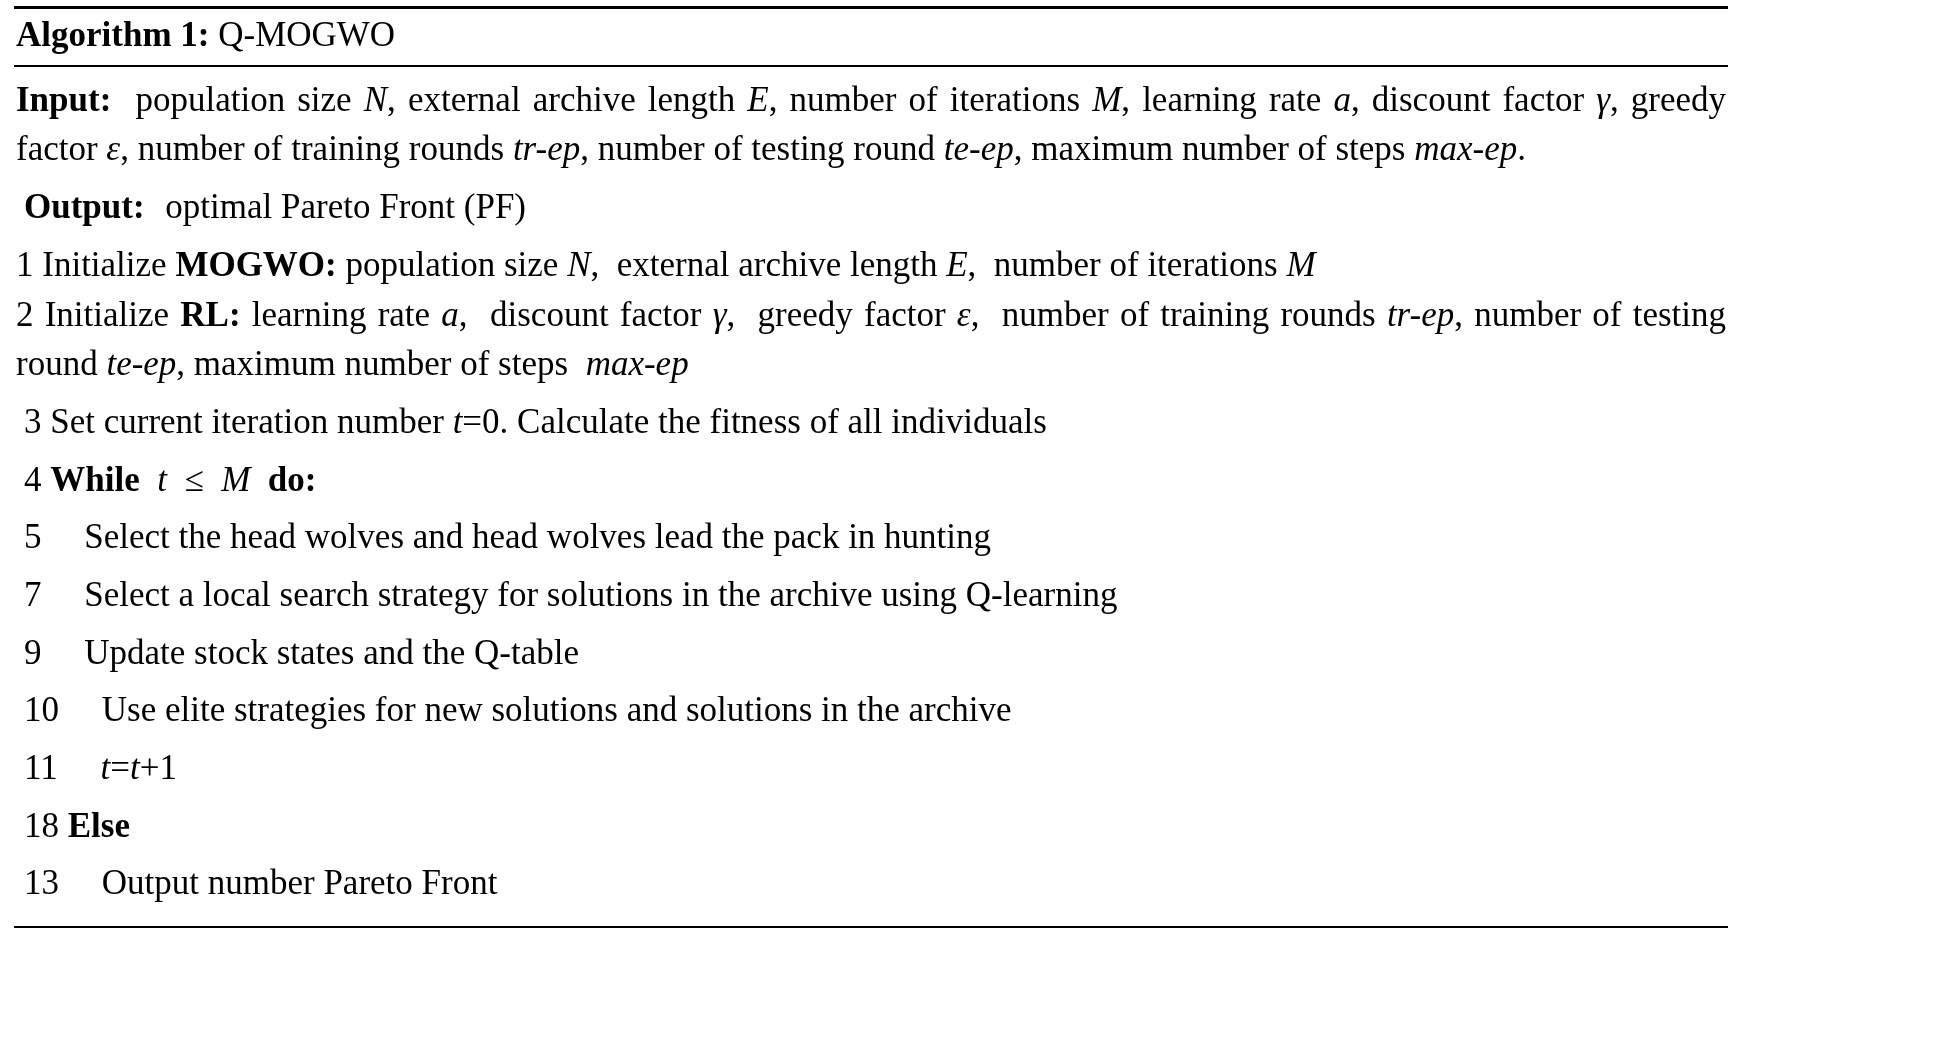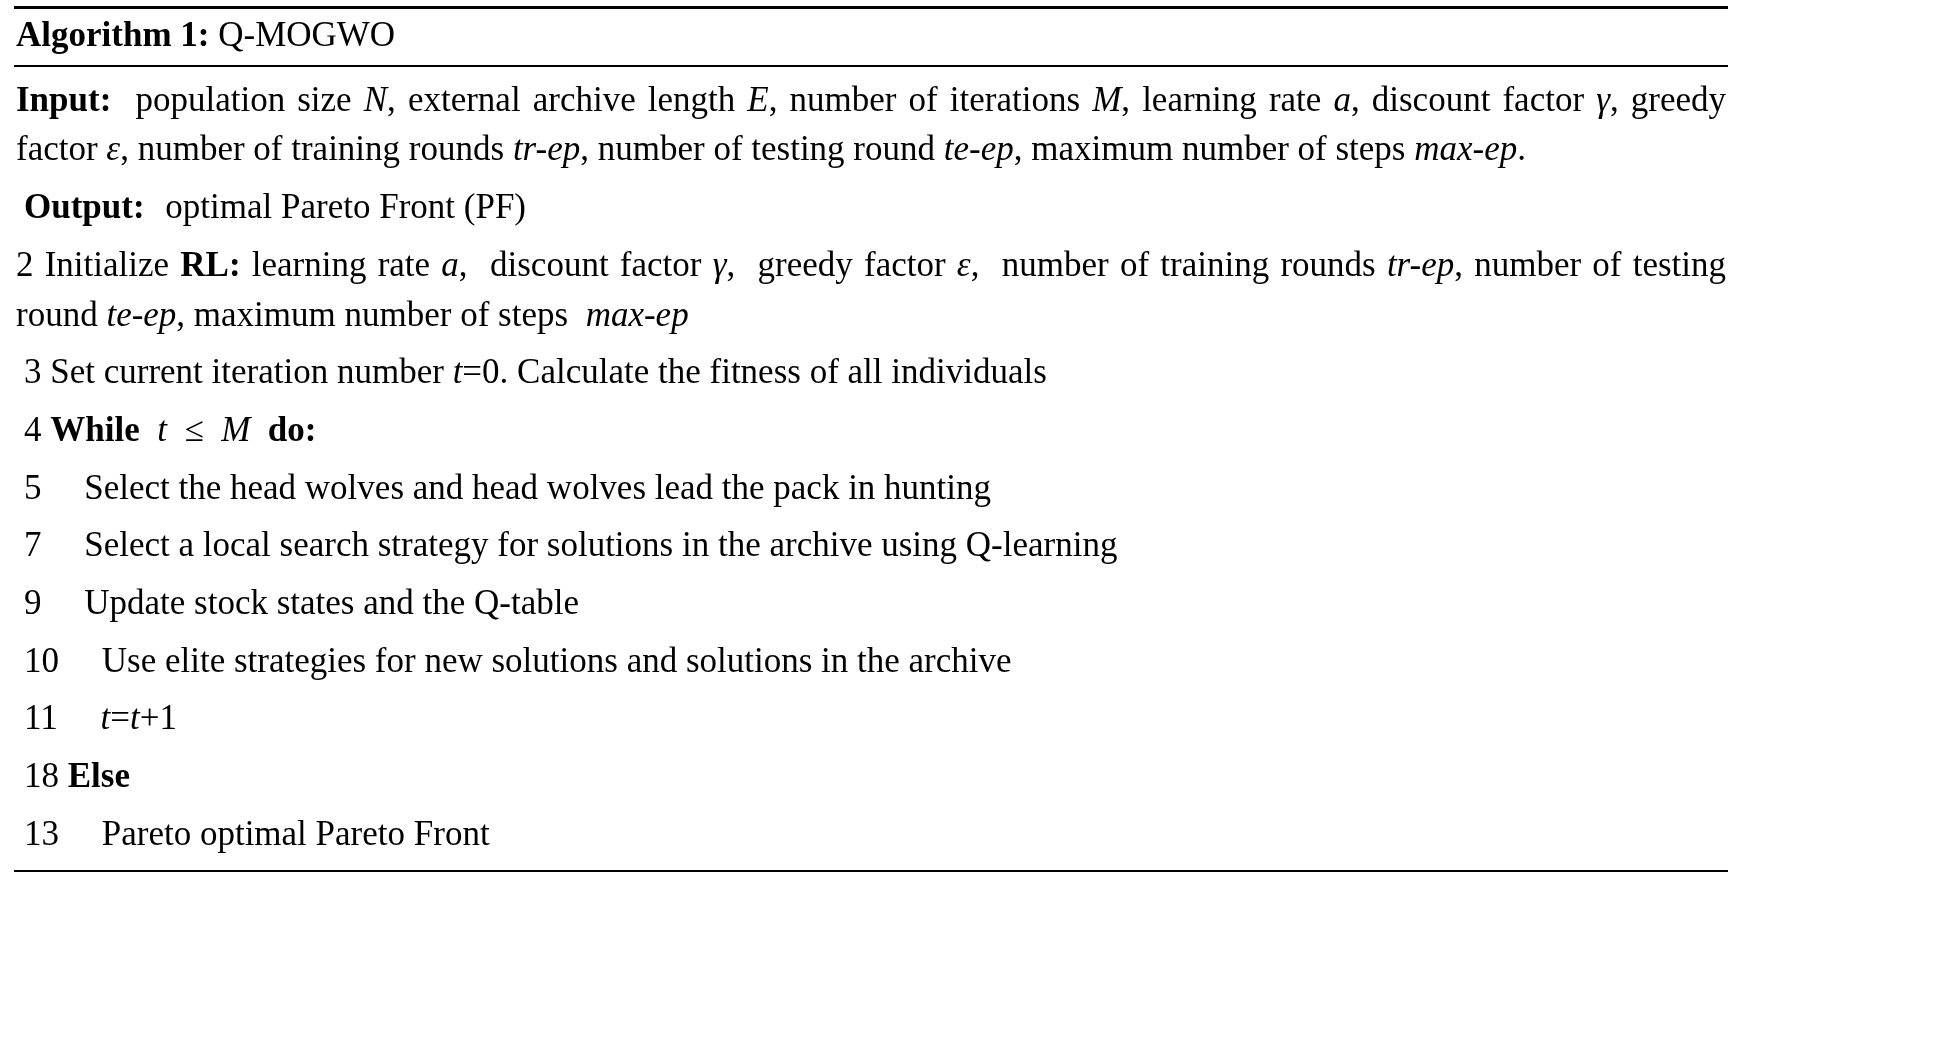--- a/index.html
+++ b/index.html
@@ -35,21 +35,21 @@
     line-height: 1.25;
     padding: 4px 2px 8px 2px;
     white-space: nowrap;
   }
   .caption .alg-label {
     font-weight: bold;
   }
   .body {
     font-size: 35px;
     line-height: 1.42;
-    padding: 8px 2px 4px 2px;
+    padding: 8px 2px 10px 2px;
   }
   .para {
     text-align: justify;
     text-justify: inter-word;
     margin: 0 0 0 0;
   }
   .line {
     white-space: nowrap;
     margin: 8px;
   }
@@ -81,20 +81,24 @@
     <div class="para">
       <span class="b">Input:</span>
       <span><span class="sp"></span>population size <span class="i">N</span>, external archive length <span class="i">E</span>, number of iterations <span class="i">M</span>, learning rate <span class="i">a</span>, discount factor <span class="i">γ</span>, greedy factor <span class="i">ε</span>, number of training rounds <span class="i">tr-ep</span>, number of testing round <span class="i">te-ep</span>, maximum number of steps <span class="i">max-ep</span>.</span>
     </div>
 
     <div class="line">
       <span class="b">Output:</span>
       <span class="sp"></span><span>optimal Pareto Front (PF)</span>
     </div>
 
+    <div class="para">
+      <span class="num">1</span>
+      <span> Initialize <span class="b">MOGWO:</span> population size <span class="i">N</span>,&nbsp; external archive length <span class="i">E</span>,&nbsp; number of iterations <span class="i">M</span></span>
+    </div>
 
     <div class="para">
       <span class="num">2</span>
       <span> Initialize <span class="b">RL:</span> learning rate <span class="i">a</span>,&nbsp; discount factor <span class="i">γ</span>,&nbsp; greedy factor <span class="i">ε</span>,&nbsp; number of training rounds <span class="i">tr-ep</span>, number of testing round <span class="i">te-ep</span>, maximum number of steps&nbsp; <span class="i">max-ep</span></span>
     </div>
 
     <div class="line">
       <span class="num">3</span>
       <span> Set current iteration number <span class="i">t</span>=0. Calculate the fitness of all individuals</span>
     </div>
@@ -131,20 +135,20 @@
       <span class="ind2"><span class="i">t</span>=<span class="i">t</span>+1</span>
     </div>
 
     <div class="line">
       <span class="num">18</span>
       <span class="b"> <span>Else</span></span>
     </div>
 
     <div class="line">
       <span class="num">13</span>
-      <span class="ind2">Pareto  optimal Pareto Front</span>
+      <span class="ind2">Output  number Pareto Front</span>
     </div>
 
   </div>
 
   <div class="rule-bottom"></div>
 
 </div>
 
 </body></html>

